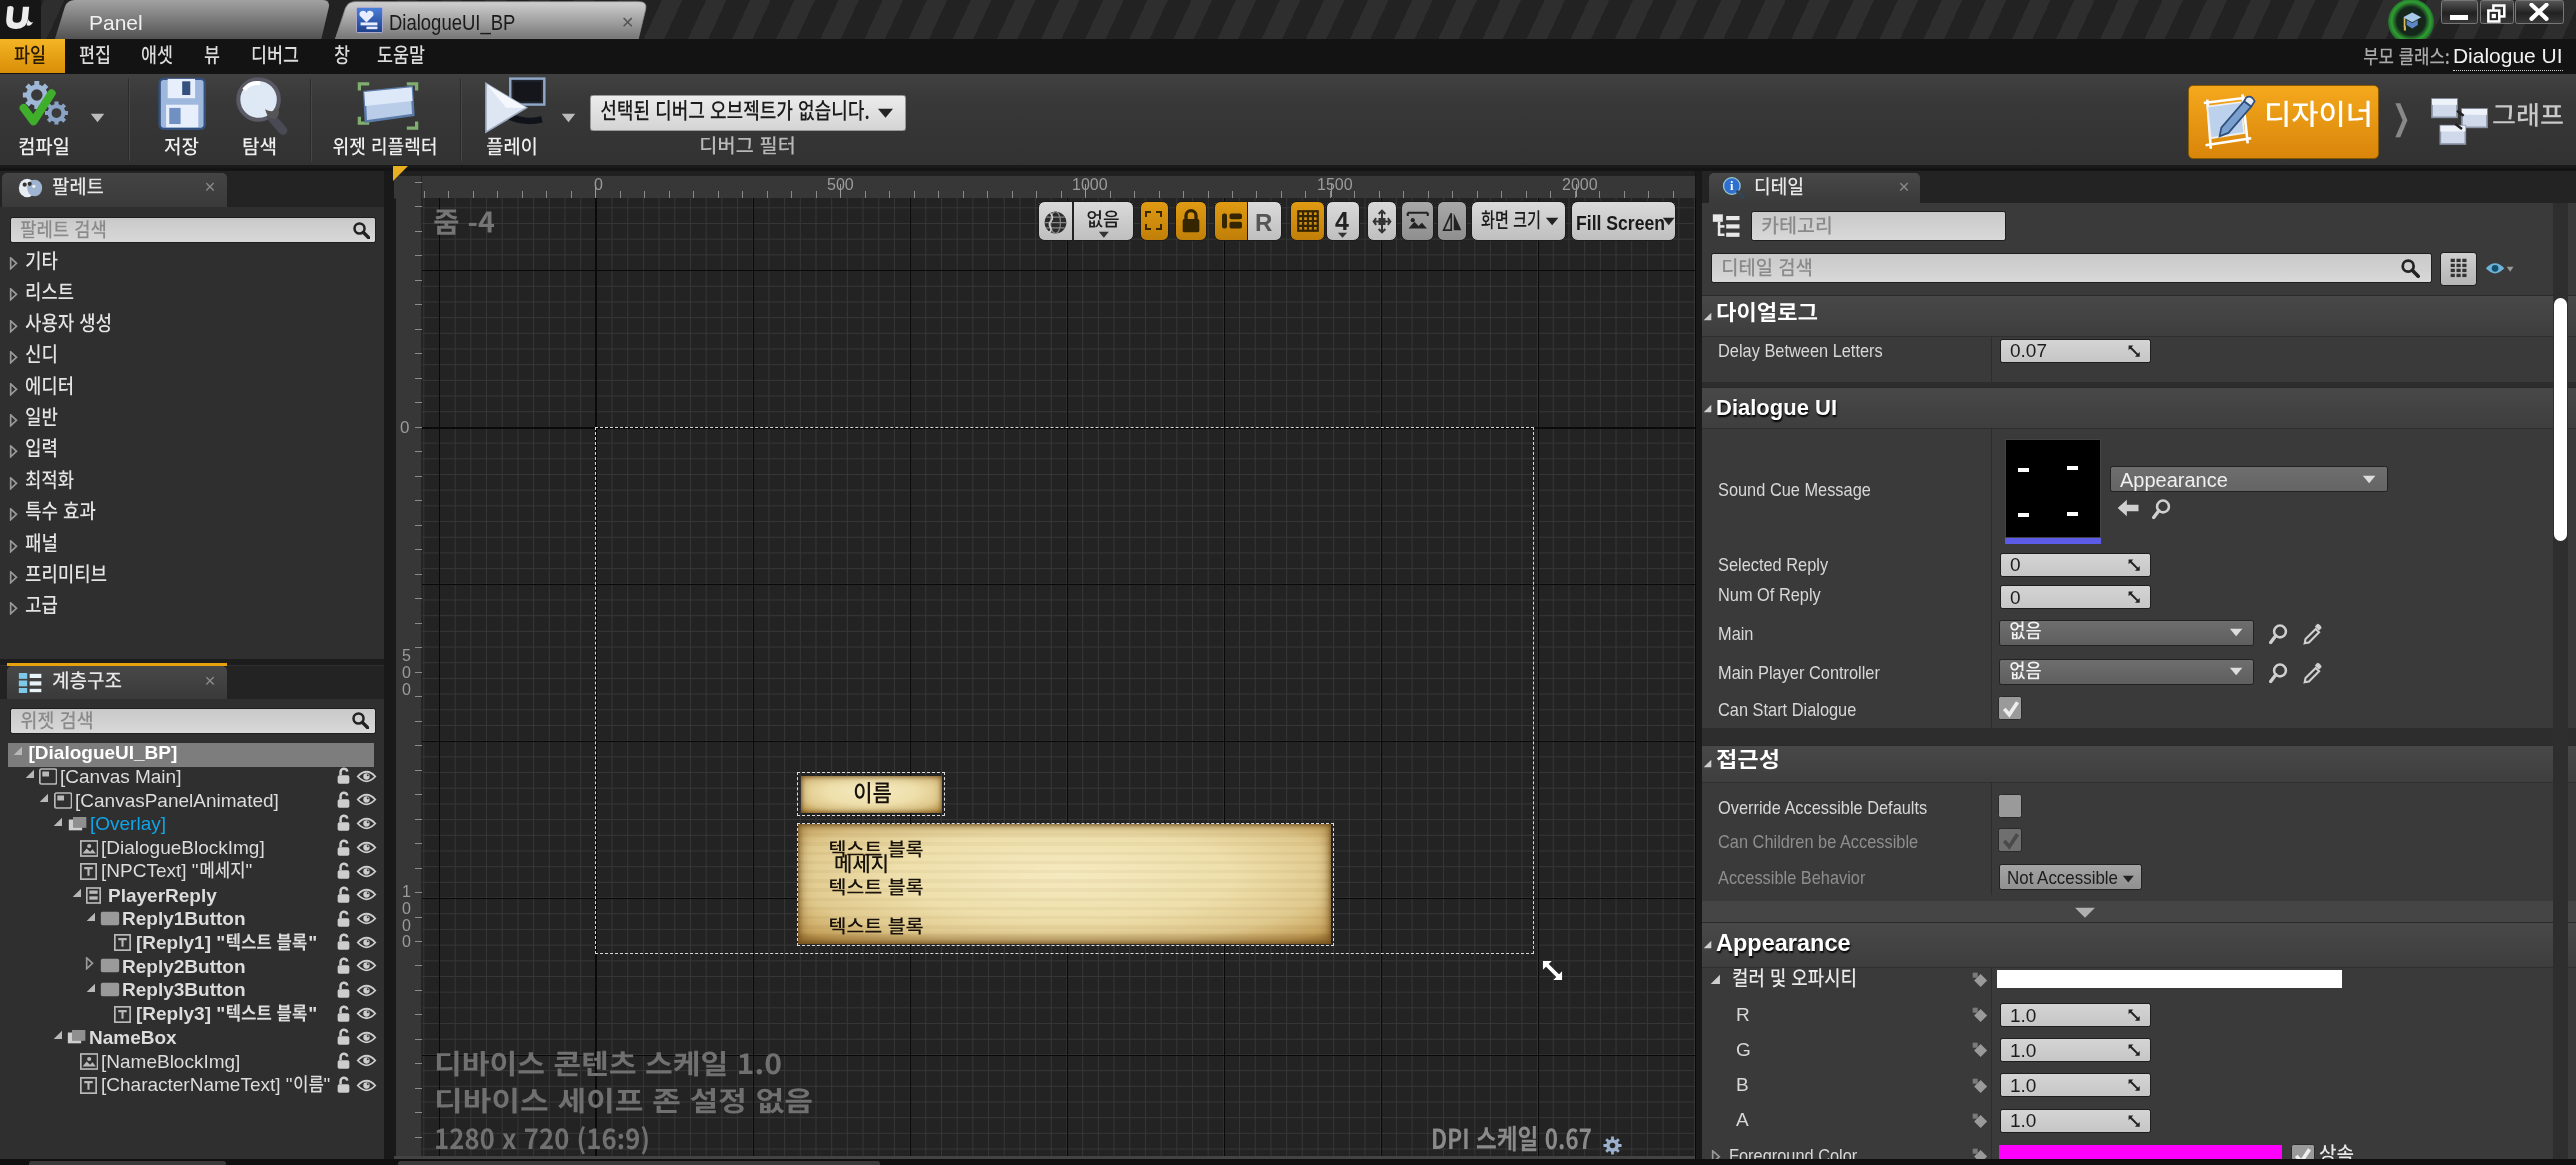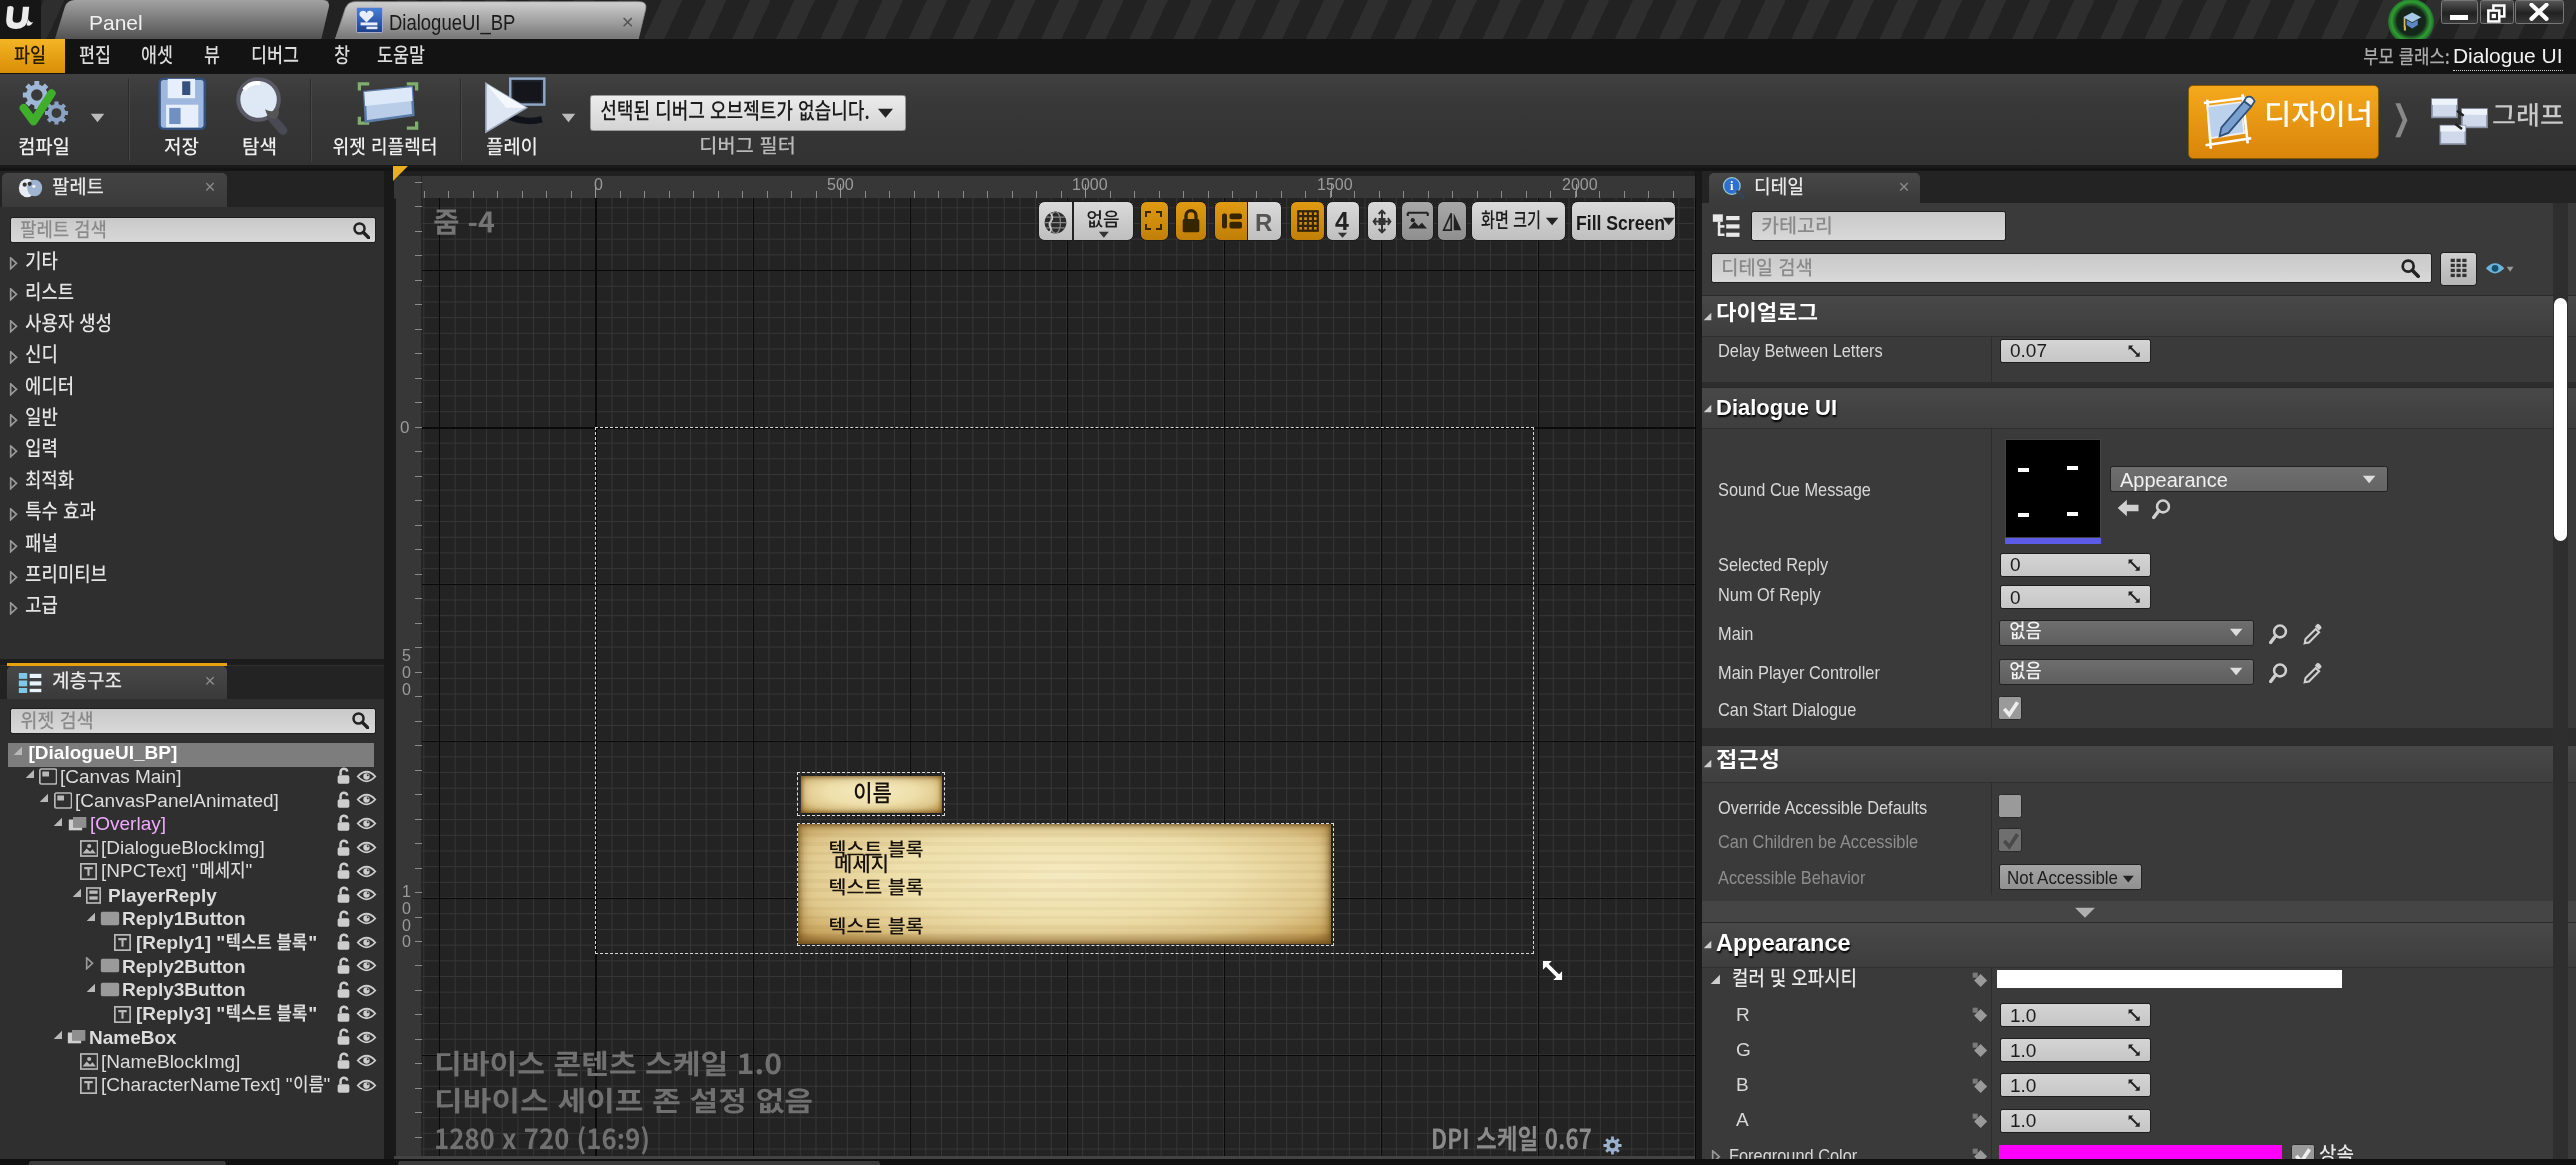--- a/index.html
+++ b/index.html
@@ -489,21 +489,21 @@
       <rect x="4" y="4" width="8" height="6" fill="#b9b9b9"></rect>
     </svg>
     <div class="lt" style="left:75px;top:790px;font-size:19px;font-weight:normal;color:#dcdcdc;line-height:22.6px;display:flex;align-items:center">[CanvasPanelAnimated]</div>
     <svg class="abs" style="left:52px;top:816px" width="11.7" height="11.7" viewBox="0 0 14 14">
       <path d="M12 2 L12 12 L2 12z" fill="#b8b8b8"></path>
     </svg>
     <svg class="abs" style="left:68px;top:816px" width="20" height="17" viewBox="0 0 24 20">
       <rect x="1" y="4" width="16" height="13" fill="#cfcfcf"></rect>
       <rect x="6" y="1" width="16" height="13" fill="#8f8f8f"></rect>
     </svg>
-    <div class="lt" style="left:90px;top:813px;font-size:19px;font-weight:normal;color:#f0abfc;line-height:22.6px;display:flex;align-items:center">[Overlay]</div>
+    <div class="lt" style="left:90px;top:813px;font-size:19px;font-weight:normal;color:#0ea5e9;line-height:22.6px;display:flex;align-items:center">[Overlay]</div>
     <svg class="abs" style="left:80px;top:840px" width="18.4" height="17" viewBox="0 0 22 20">
       <rect x="1" y="1" width="20" height="18" fill="none" stroke="#b9b9b9" stroke-width="2"></rect>
       <circle cx="11" cy="7" r="2.5" fill="#b9b9b9"></circle>
       <path d="M3 16 l5 -6 l4 4 l3 -3 l4 5z" fill="#b9b9b9"></path>
     </svg>
     <div class="lt" style="left:101px;top:837px;font-size:19px;font-weight:normal;color:#dcdcdc;line-height:22.6px;display:flex;align-items:center">[DialogueBlockImg]</div>
     <svg class="abs" style="left:80px;top:863px" width="17" height="17" viewBox="0 0 20 20">
       <rect x="1" y="1" width="18" height="18" fill="none" stroke="#b9b9b9" stroke-width="2"></rect>
       <path d="M5 6 h10 M10 6 v9" stroke="#b9b9b9" stroke-width="2.5"></path>
     </svg>

